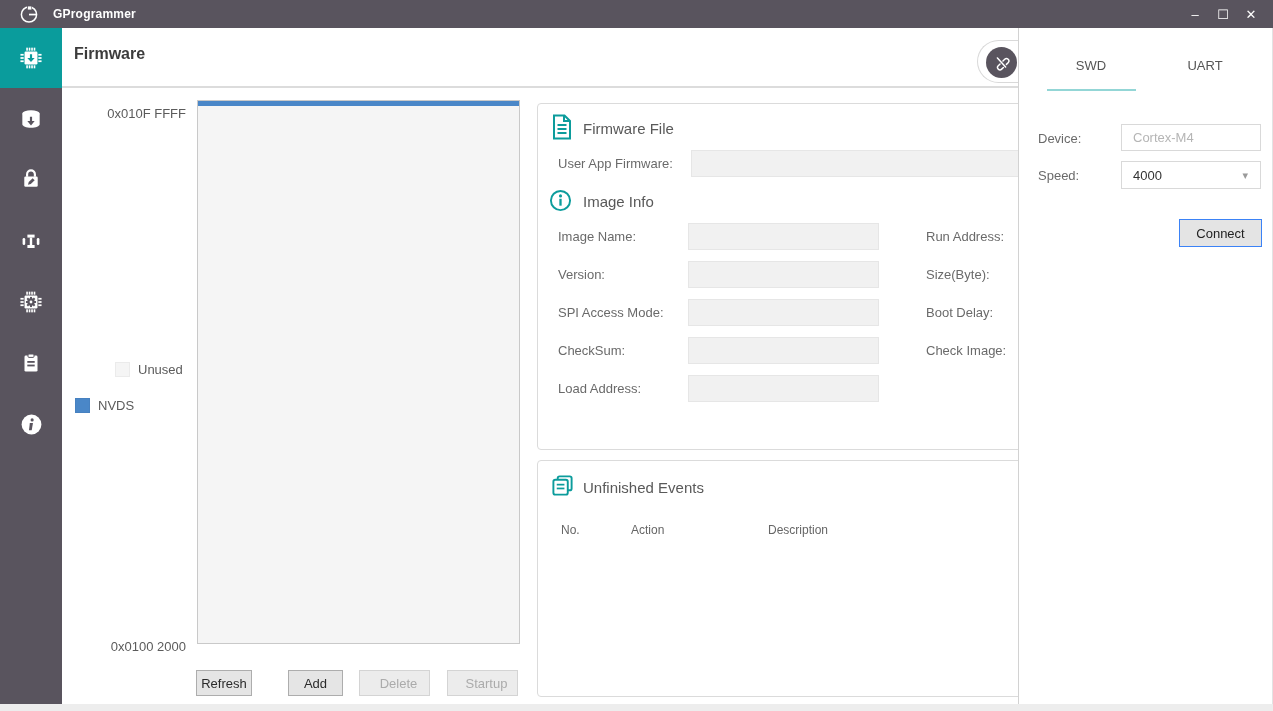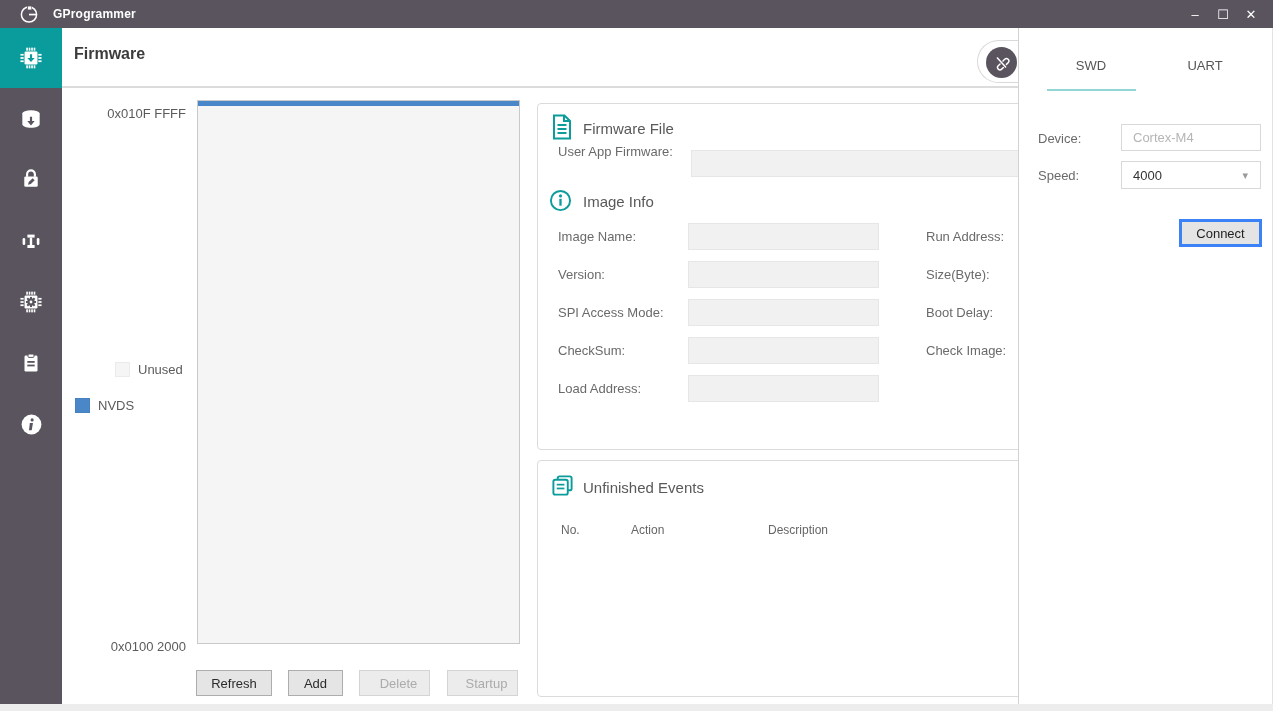--- a/index.html
+++ b/index.html
@@ -79,21 +79,21 @@
   #tab-underline { position:absolute; left:28px; top:61px; width:89px; height:2px; background:#93d6d6; }
   .conn-label { position:absolute; left:19px; font-size:13px; color:#6a6a6a; }
   #device-input { position:absolute; left:102px; top:96px; width:140px; height:27px;
     border:1px solid #d9d9d9; background:#fff; color:#b5b5b5; font-size:13px;
     padding:0 11px; font-family:"Liberation Sans",sans-serif; }
   #speed-select { position:absolute; left:102px; top:133px; width:140px; height:28px;
     border:1px solid #d9d9d9; background:#fff; display:flex; align-items:center;
     padding-left:11px; font-size:13px; color:#333; cursor:pointer; }
   #speed-chevron { position:absolute; right:12px; color:#9a9a9a; font-size:11px; }
   #connect-btn { position:absolute; left:160px; top:191px; width:83px; height:28px;
-    background:#e4e4e4; border:3px solid #3b82f6; font-size:13px; color:#222;
+    background:#e4e4e4; border:1px solid #3b82f6; font-size:13px; color:#222;
     font-family:"Liberation Sans",sans-serif; cursor:pointer; }
 </style>
 </head>
 <body>
 
 <div id="app">
 
   <div id="titlebar">
     <svg class="logo" viewBox="0 0 20 20">
       <circle cx="10" cy="10.5" r="7.6" fill="none" stroke="#fff" stroke-width="1.5"></circle>
@@ -243,36 +243,36 @@
 
     <div class="legend-row" style="top:274px;margin-left:40px;">
       <div class="legend-swatch" style="background: rgb(245, 245, 245);"></div>
       <div class="legend-label">Unused</div>
     </div>
     <div class="legend-row" style="top:310px;">
       <div class="legend-swatch" style="background: rgb(74, 135, 200);"></div>
       <div class="legend-label">NVDS</div>
     </div>
 
-    <button class="mem-btn" style="left:134px;width:76px;">Refresh</button>
+    <button class="mem-btn" style="left:134px;width:56px;">Refresh</button>
     <button class="mem-btn" style="left:226px;width:55px;">Add</button>
     <button class="mem-btn disabled" style="left:297px;width:71px;" disabled="">Delete</button>
     <button class="mem-btn disabled" style="left:385px;width:71px;" disabled="">Startup</button>
 
     <div class="card" id="card-firmware">
       <svg class="sec-icon" style="left:13px;top:10px;" width="22" height="26" viewBox="0 0 22 26">
         <path d="M3 1.5 h10.5 L19 7 V24.5 H3 Z" fill="none" stroke="#0C9C9C" stroke-width="2"></path>
         <path d="M13 1.5 V7 h6" fill="none" stroke="#0C9C9C" stroke-width="2"></path>
         <rect x="6.5" y="10" width="9" height="2" fill="#0C9C9C"></rect>
         <rect x="6.5" y="14" width="9" height="2" fill="#0C9C9C"></rect>
         <rect x="6.5" y="18" width="9" height="2" fill="#0C9C9C"></rect>
       </svg>
       <div class="sec-title" style="left:45px;top:16px;text-align:center;">Firmware File</div>
 
-      <div class="fld-label" style="left:20px;top:40px;">User App Firmware:</div>
+      <div class="fld-label" style="left:20px;top:52px;">User App Firmware:</div>
       <input class="fld-input" style="left: 153px; top: 46px; width: 329px;" value="">
 
       <svg class="sec-icon" style="left:11px;top:85px;" width="23" height="23" viewBox="0 0 24 24">
         <circle cx="12" cy="12" r="10" fill="none" stroke="#0C9C9C" stroke-width="2"></circle>
         <circle cx="12" cy="7.2" r="1.6" fill="#0C9C9C"></circle>
         <rect x="10.8" y="10.2" width="2.4" height="7.2" fill="#0C9C9C"></rect>
       </svg>
       <div class="sec-title" style="left:45px;top:89px;">Image Info</div>
 
       <div class="fld-label" style="left:20px;top:125px;">Image Name:</div>

